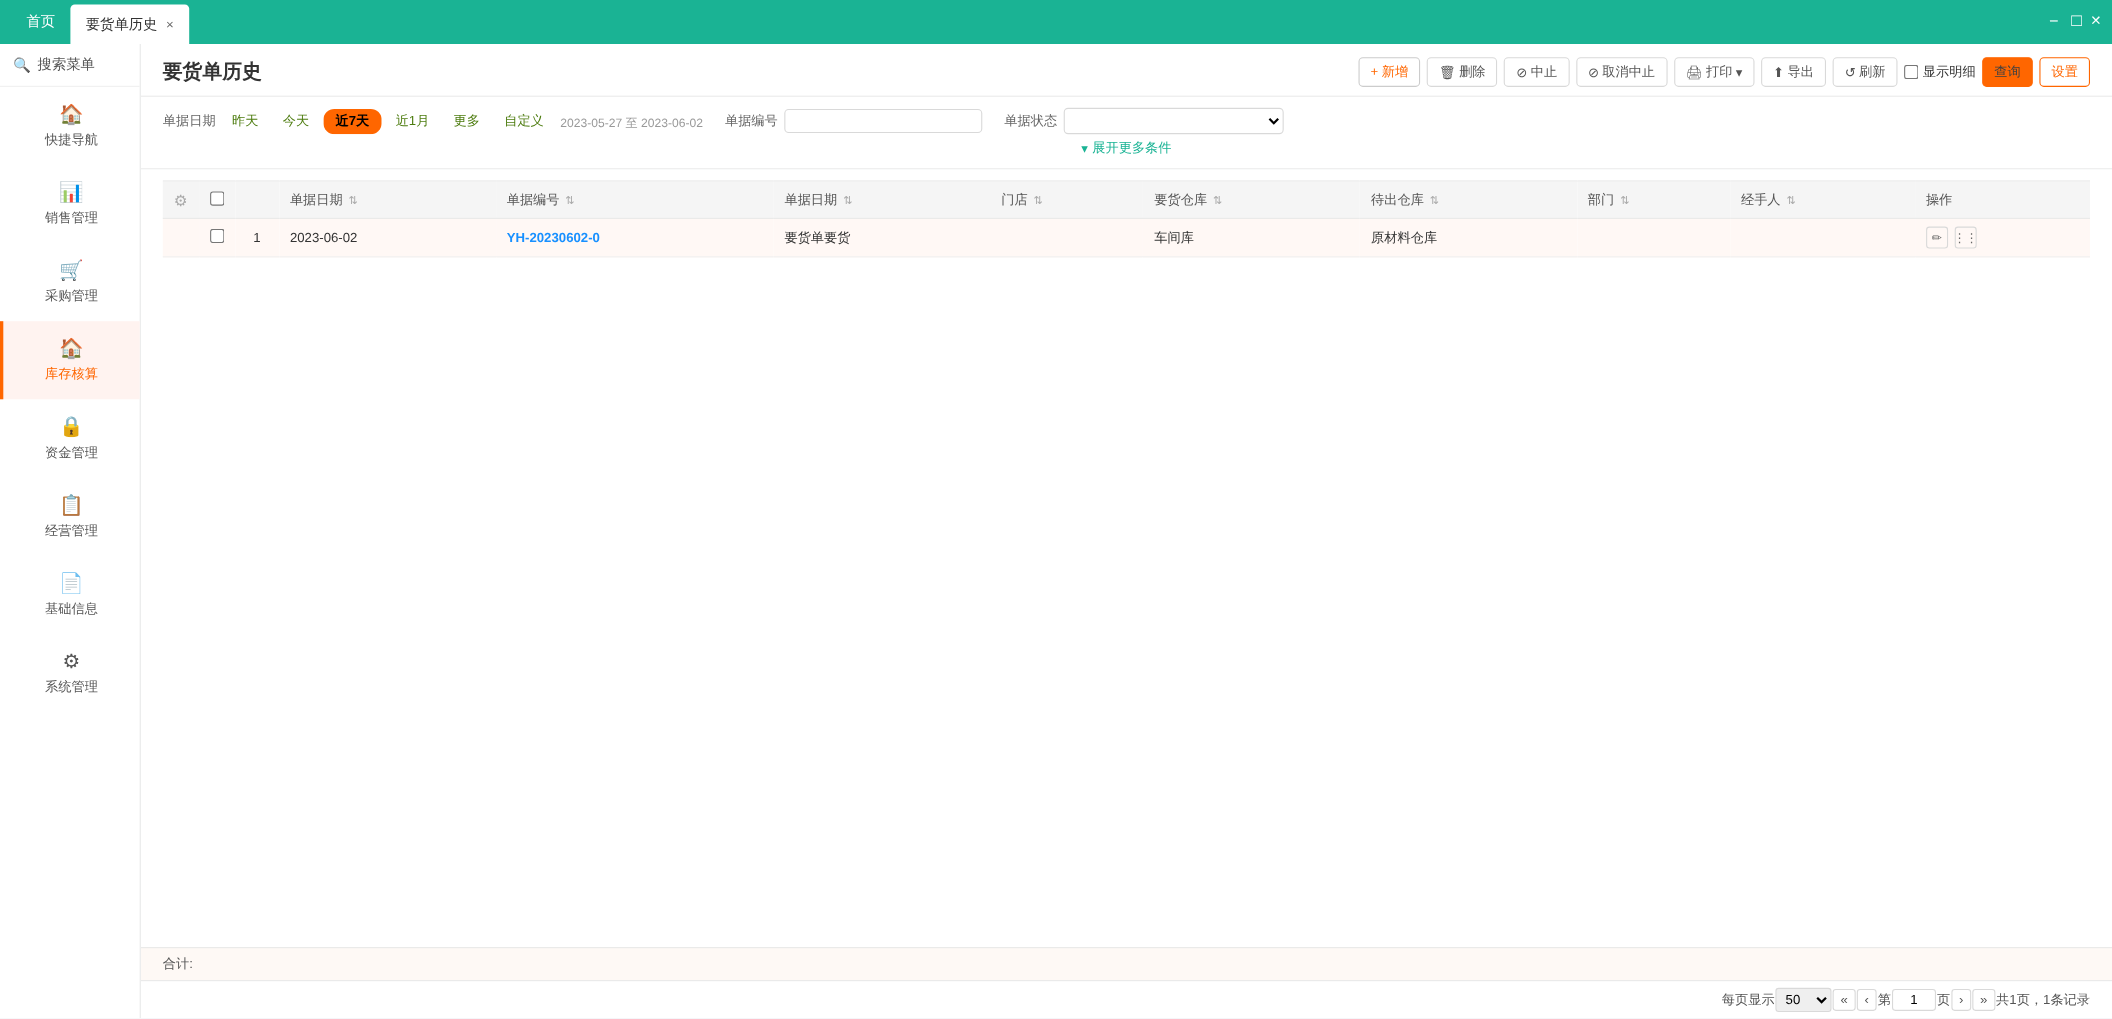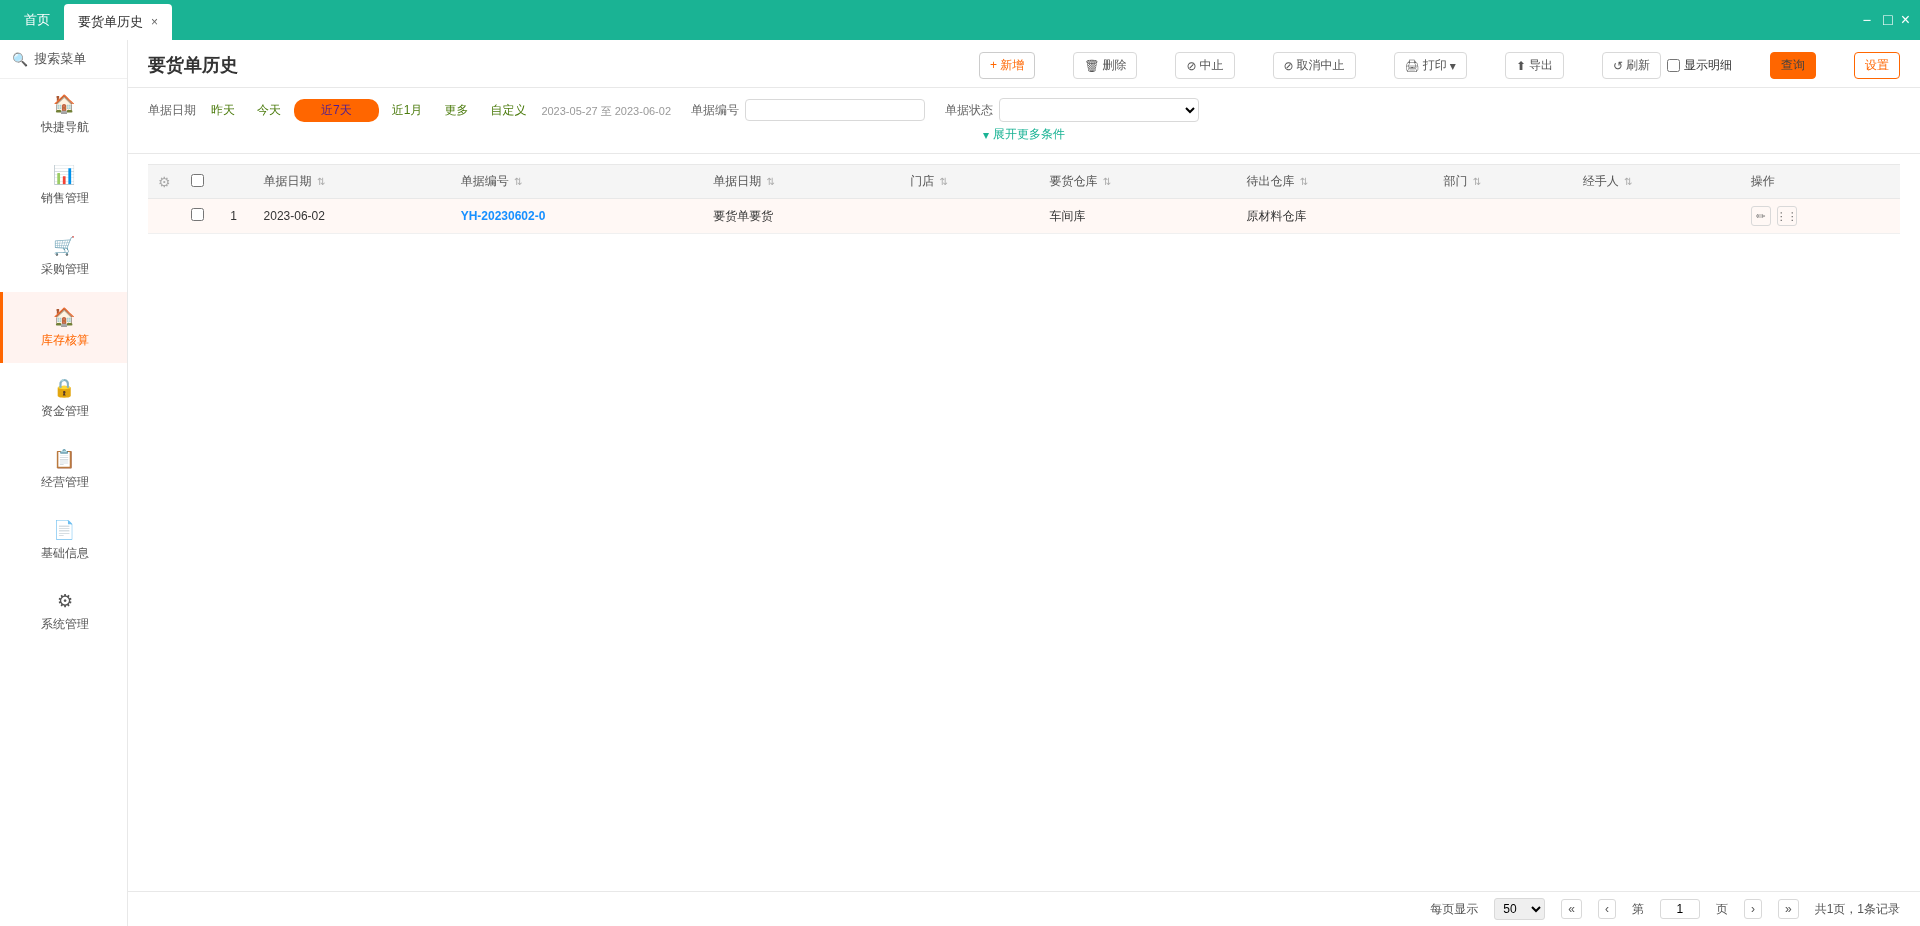--- a/index.html
+++ b/index.html
@@ -24,32 +24,32 @@
 
     
     .sidebar-search { display: flex; align-items: center; padding: 10px 12px; border-bottom: 1px solid #f0f0f0; cursor: pointer; color: #555; font-size: 13px; gap: 6px; }
 
     
     .content { flex: 1; display: flex; flex-direction: column; overflow: hidden; background: #f0f2f5; }
 
     
     .page-header { background: #fff; padding: 12px 20px 0 20px; border-bottom: 1px solid #e8e8e8; flex-shrink: 0; }
     .page-title { font-size: 18px; font-weight: bold; color: #333; margin-bottom: 10px; }
-    .toolbar-btn { display: flex; align-items: center; gap: 3px; padding: 4px 10px; border: 1px solid #d9d9d9; background: #fff; border-radius: 4px; cursor: pointer; font-size: 12px; color: #555; margin-left: 32px; }
+    .toolbar-btn { display: flex; align-items: center; gap: 3px; padding: 4px 10px; border: 1px solid #d9d9d9; background: #fff; border-radius: 4px; cursor: pointer; font-size: 12px; color: #555; }
     .toolbar-btn.primary { background: #ff6600; color: #fff; border-color: #ff6600; }
     .toolbar-btn.setting-btn { background: #fff; color: #ff6600; border-color: #ff6600; }
 
     
     .filter-area { background: #fff; padding: 10px 20px; border-bottom: 1px solid #e8e8e8; flex-shrink: 0; }
     .filter-row { display: flex; align-items: center; gap: 20px; flex-wrap: wrap; }
     .filter-item { display: flex; align-items: center; gap: 6px; font-size: 12px; color: #555; }
     .filter-label { white-space: nowrap; color: #666; }
     .filter-dates { display: flex; align-items: center; gap: 4px; }
     .date-btn { padding: 2px 8px; border-radius: 3px; cursor: pointer; font-size: 12px; color: #4d7c0f; border: 1px solid transparent; }
-    .date-btn.active { background: #ff6600; color: #4c1d95; border-radius: 10px; padding: 2px 26px; }
+    .date-btn.active { background: #ff6600; color: #000000; border-radius: 10px; padding: 2px 10px; font-weight: bold; }
     .date-range { font-size: 11px; color: #999; margin-top: 2px; }
     .filter-input { border: 1px solid #d9d9d9; border-radius: 4px; padding: 3px 8px; font-size: 12px; width: 180px; outline: none; }
     .filter-select { border: 1px solid #d9d9d9; border-radius: 4px; padding: 3px 8px; font-size: 12px; width: 200px; outline: none; background: #fff; }
     .expand-more { display: flex; align-items: center; gap: 4px; color: #1ab394; cursor: pointer; font-size: 12px; margin-top: 4px; justify-content: center; }
 
     
     .table-area { flex: 1; overflow: auto; padding: 10px 20px; background: #fff; margin: 0; }
     .data-table { width: 100%; border-collapse: collapse; font-size: 12px; }
     .data-table th { background: #f5f5f5; padding: 8px 10px; text-align: left; border-bottom: 1px solid #e8e8e8; border-top: 1px solid #e8e8e8; font-weight: normal; color: #555; white-space: nowrap; }
     .data-table td { padding: 7px 10px; border-bottom: 1px solid #f0f0f0; color: #333; white-space: nowrap; }
@@ -58,21 +58,21 @@
     .col-num { width: 40px; text-align: center; }
     .link-text { color: #1890ff; cursor: pointer; text-decoration: none; font-weight: bold; }
     .action-icons { display: flex; gap: 6px; }
     .action-icon { width: 20px; height: 20px; cursor: pointer; display: flex; align-items: center; justify-content: center; color: #666; border: 1px solid #d9d9d9; border-radius: 3px; font-size: 11px; }
     .sort-icon { font-size: 10px; color: #aaa; margin-left: 2px; }
     .settings-icon-col { width: 30px; text-align: center; }
     .gear-icon { color: #aaa; cursor: pointer; font-size: 14px; }
 
     
     .table-footer { background: #fef9f5; padding: 6px 20px; border-top: 1px solid #e8e8e8; font-size: 12px; color: #555; flex-shrink: 0; }
-    .pagination-bar { display: flex; align-items: center; justify-content: flex-end; gap: 16px; padding: 6px 20px; background: #fff; border-top: 1px solid #e8e8e8; font-size: 12px; color: #555; flex-shrink: 0; }
+    .pagination-bar { display: flex; align-items: center; justify-content: flex-end; gap: 1px; padding: 6px 20px; background: #fff; border-top: 1px solid #e8e8e8; font-size: 12px; color: #555; flex-shrink: 0; }
     .pagination-bar select { border: 1px solid #d9d9d9; border-radius: 3px; padding: 2px 4px; font-size: 12px; }
     .pagination-btn { padding: 2px 6px; border: 1px solid #d9d9d9; border-radius: 3px; cursor: pointer; background: #fff; font-size: 12px; color: #555; }
     .page-input { width: 40px; border: 1px solid #d9d9d9; border-radius: 3px; padding: 2px 4px; text-align: center; font-size: 12px; }
 
     
     .window-controls { display: flex; align-items: center; gap: 8px; margin-left: auto; }
     .window-ctrl { color: #fff; cursor: pointer; font-size: 16px; line-height: 1; }
   </style>
 </head>
 <body>
@@ -298,20 +298,23 @@
               <div class="action-icons">
                 <span class="action-icon">✏</span>
                 <span class="action-icon">⋮⋮</span>
               </div>
             </td>
           </tr>
         </tbody>
       </table>
     </div>
 
+    <div class="table-footer">
+      <span>合计:</span>
+    </div>
 
     <div class="pagination-bar">
       <span>每页显示</span>
       <select>
         <option value="50" selected="">50</option>
         <option value="10">10</option>
         <option value="20">20</option>
         <option value="100">100</option>
       </select>
       <button class="pagination-btn">«</button>

